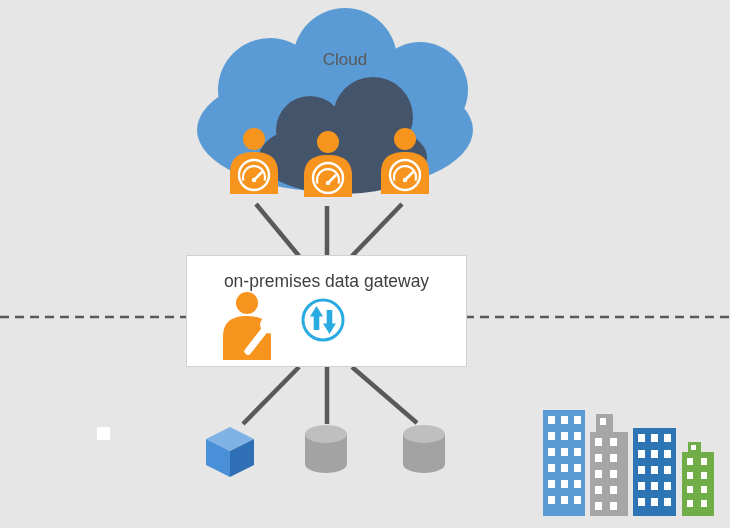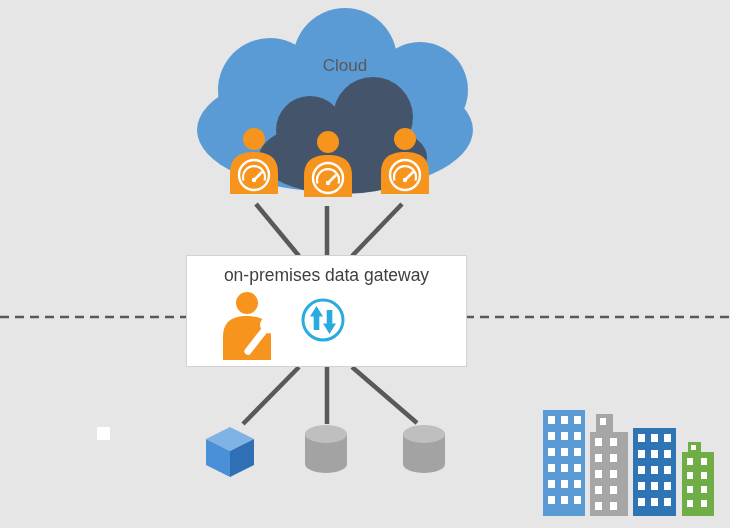--- a/index.html
+++ b/index.html
@@ -16,21 +16,21 @@
   .f-clouddark { fill:var(--cloud-dark,#44546a); }
   .f-orange { fill:var(--person-orange,#f7941e); }
   .f-white { fill:#ffffff; }
   .badge { stroke:#ffffff; stroke-width:2.4; }
   .gauge-arc { fill:none; stroke:#ffffff; stroke-width:2.2; }
   .gauge-needle { stroke:#ffffff; stroke-width:2.6; stroke-linecap:round; }
   .connector { stroke:var(--connector-gray,#595959); stroke-width:4.5; stroke-linecap:butt; }
   .dashed-line { stroke:var(--connector-gray,#595959); stroke-width:2.4; stroke-dasharray:9 6; }
 
   .gateway-box { background:var(--gateway-box-bg,#ffffff); border:1px solid var(--gateway-box-border,#d2d2d2); }
-  .gateway-box .dark-label { padding-top:9px; }
+  .gateway-box .dark-label { padding-top:15px; }
 
   .f-sync { fill:var(--sync-blue,#29abe2); }
   .s-sync { stroke:var(--sync-blue,#29abe2); stroke-width:3; fill:#ffffff; }
 
   .f-cube-top { fill:var(--cube-top,#7fb2e5); }
   .f-cube-left { fill:var(--cube-left,#4a90d9); }
   .f-cube-right { fill:var(--cube-right,#2f6fb5); }
   .f-cyl-body { fill:var(--cylinder-body,#a3a3a3); }
   .f-cyl-top { fill:var(--cylinder-top,#bfbfbf); }
 
@@ -67,21 +67,21 @@
       <circle class="f-cloud" cx="150" cy="55" r="52"></circle>
       <circle class="f-cloud" cx="225" cy="85" r="48"></circle>
     </g>
     <g>
       <circle class="f-clouddark" cx="115" cy="125" r="34"></circle>
       <circle class="f-clouddark" cx="178" cy="112" r="40"></circle>
       <ellipse class="f-clouddark" cx="148" cy="152" rx="84" ry="37"></ellipse>
     </g>
   </svg>
 
-  <div class="abs diagram-label" style="left:295px;top:56px;width:100px">Cloud</div>
+  <div class="abs diagram-label" style="left:295px;top:50px;width:100px">Cloud</div>
 
   <svg class="abs" style="left:226px;top:128px" width="56" height="66" viewBox="0 0 56 66">
     <circle class="f-orange" cx="28" cy="11" r="11"></circle>
     <path class="f-orange" d="M4,66 L4,45 C4,29 14,24 28,24 C42,24 52,29 52,45 L52,66 Z"></path>
     <circle class="f-orange badge" cx="28" cy="47" r="15"></circle>
     <path class="gauge-arc" d="M17.5,52.5 A11,11 0 1 1 38.5,52.5"></path>
     <line class="gauge-needle" x1="28" y1="52" x2="35.5" y2="44.5"></line>
     <circle class="f-white" cx="28" cy="52" r="2.2"></circle>
   </svg>
 

